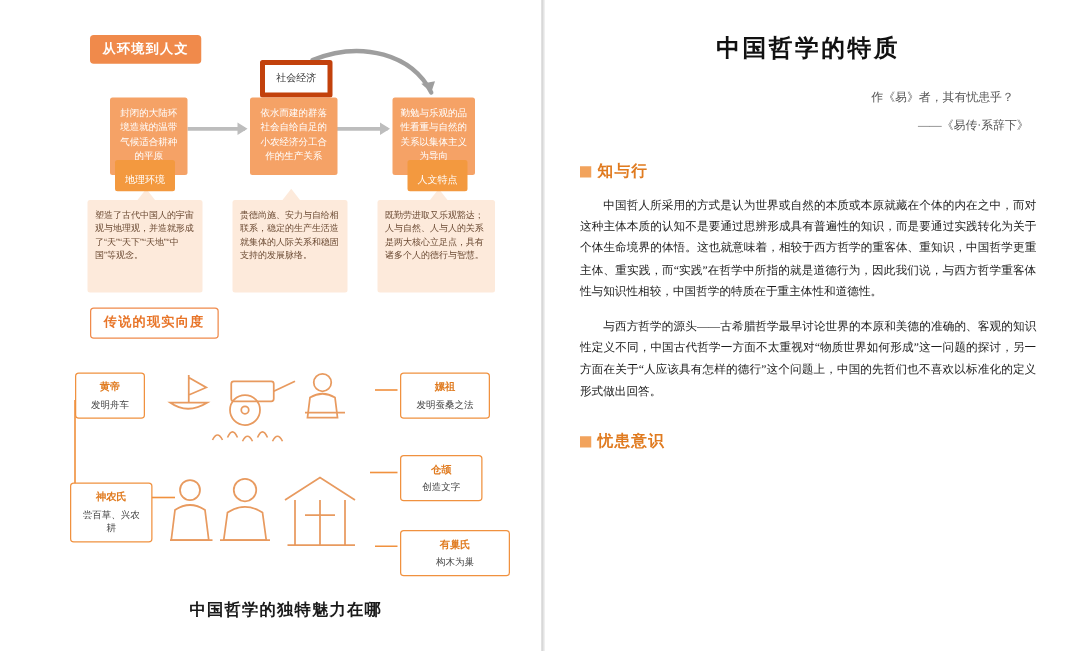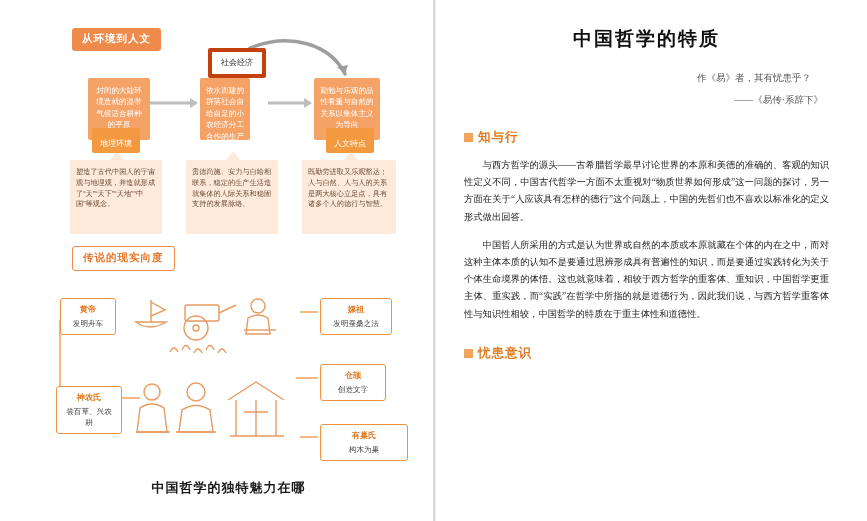--- a/index.html
+++ b/index.html
@@ -255,21 +255,21 @@
         <path d="M136 322 q14 10 30 0 z"></path>
         <path d="M151 300 v22 M151 302 l14 8 l-14 6"></path>
       </g>
     </svg>
 
     <div class="tag" style="left:72px; top:28px;">从环境到人文</div>
 
     <div class="wbox" style="left:208px; top:48px; width:58px;">社会经济</div>
 
     <div class="obox" style="left:88px; top:78px; width:62px; height:62px;">封闭的大陆环境造就的温带气候适合耕种的平原</div>
-    <div class="obox" style="left:200px; top:78px; width:50px; height:62px;">依水而建的群落社会自给自足的小农经济分工合作的生产关系</div>
+    <div class="obox" style="left:200px; top:78px; width:70px; height:62px;">依水而建的群落社会自给自足的小农经济分工合作的生产关系</div>
     <div class="obox" style="left:314px; top:78px; width:66px; height:62px;">勤勉与乐观的品性看重与自然的关系以集体主义为导向</div>
 
     <div class="chip" style="left:92px; top:128px;">地理环境</div>
     <div class="chip" style="left:326px; top:128px;">人文特点</div>
 
     <div class="pbox" style="left:186px; top:160px; width:92px; height:74px;">贵德尚施、安力与自给相联系，稳定的生产生活造就集体的人际关系和稳固支持的发展脉络。</div>
     <div class="pbox" style="left:70px; top:160px; width:92px; height:74px;">塑造了古代中国人的宇宙观与地理观，并造就形成了“天”“天下”“天地”“中国”等观念。</div>
     <div class="pbox" style="left:302px; top:160px; width:94px; height:74px;">既勤劳进取又乐观豁达；人与自然、人与人的关系是两大核心立足点，具有诸多个人的德行与智慧。</div>
 
     <div class="tag outline" style="left:72px; top:246px;">传说的现实向度</div>
@@ -304,22 +304,22 @@
 
   <div class="right-page">
     <div class="r-title">中国哲学的特质</div>
     <div class="r-quote">作《易》者，其有忧患乎？</div>
     <div class="r-quote-src">——《易传·系辞下》</div>
 
     <div class="r-h2">
       <span class="sq"></span>
       <span>知与行</span>
     </div>
+    <p class="r-p">中国哲人所采用的方式是认为世界或自然的本质或本原就藏在个体的内在之中，而对这种主体本质的认知不是要通过思辨形成具有普遍性的知识，而是要通过实践转化为关于个体生命境界的体悟。这也就意味着，相较于西方哲学的重客体、重知识，中国哲学更重主体、重实践，而“实践”在哲学中所指的就是道德行为，因此我们说，与西方哲学重客体性与知识性相较，中国哲学的特质在于重主体性和道德性。</p>
     <p class="r-p">与西方哲学的源头——古希腊哲学最早讨论世界的本原和美德的准确的、客观的知识性定义不同，中国古代哲学一方面不太重视对“物质世界如何形成”这一问题的探讨，另一方面在关于“人应该具有怎样的德行”这个问题上，中国的先哲们也不喜欢以标准化的定义形式做出回答。</p>
-    <p class="r-p">中国哲人所采用的方式是认为世界或自然的本质或本原就藏在个体的内在之中，而对这种主体本质的认知不是要通过思辨形成具有普遍性的知识，而是要通过实践转化为关于个体生命境界的体悟。这也就意味着，相较于西方哲学的重客体、重知识，中国哲学更重主体、重实践，而“实践”在哲学中所指的就是道德行为，因此我们说，与西方哲学重客体性与知识性相较，中国哲学的特质在于重主体性和道德性。</p>
 
     <div class="r-h2">
       <span class="sq"></span>
       <span>忧患意识</span>
     </div>
   </div>
 
 </div>
 
 </body></html>

